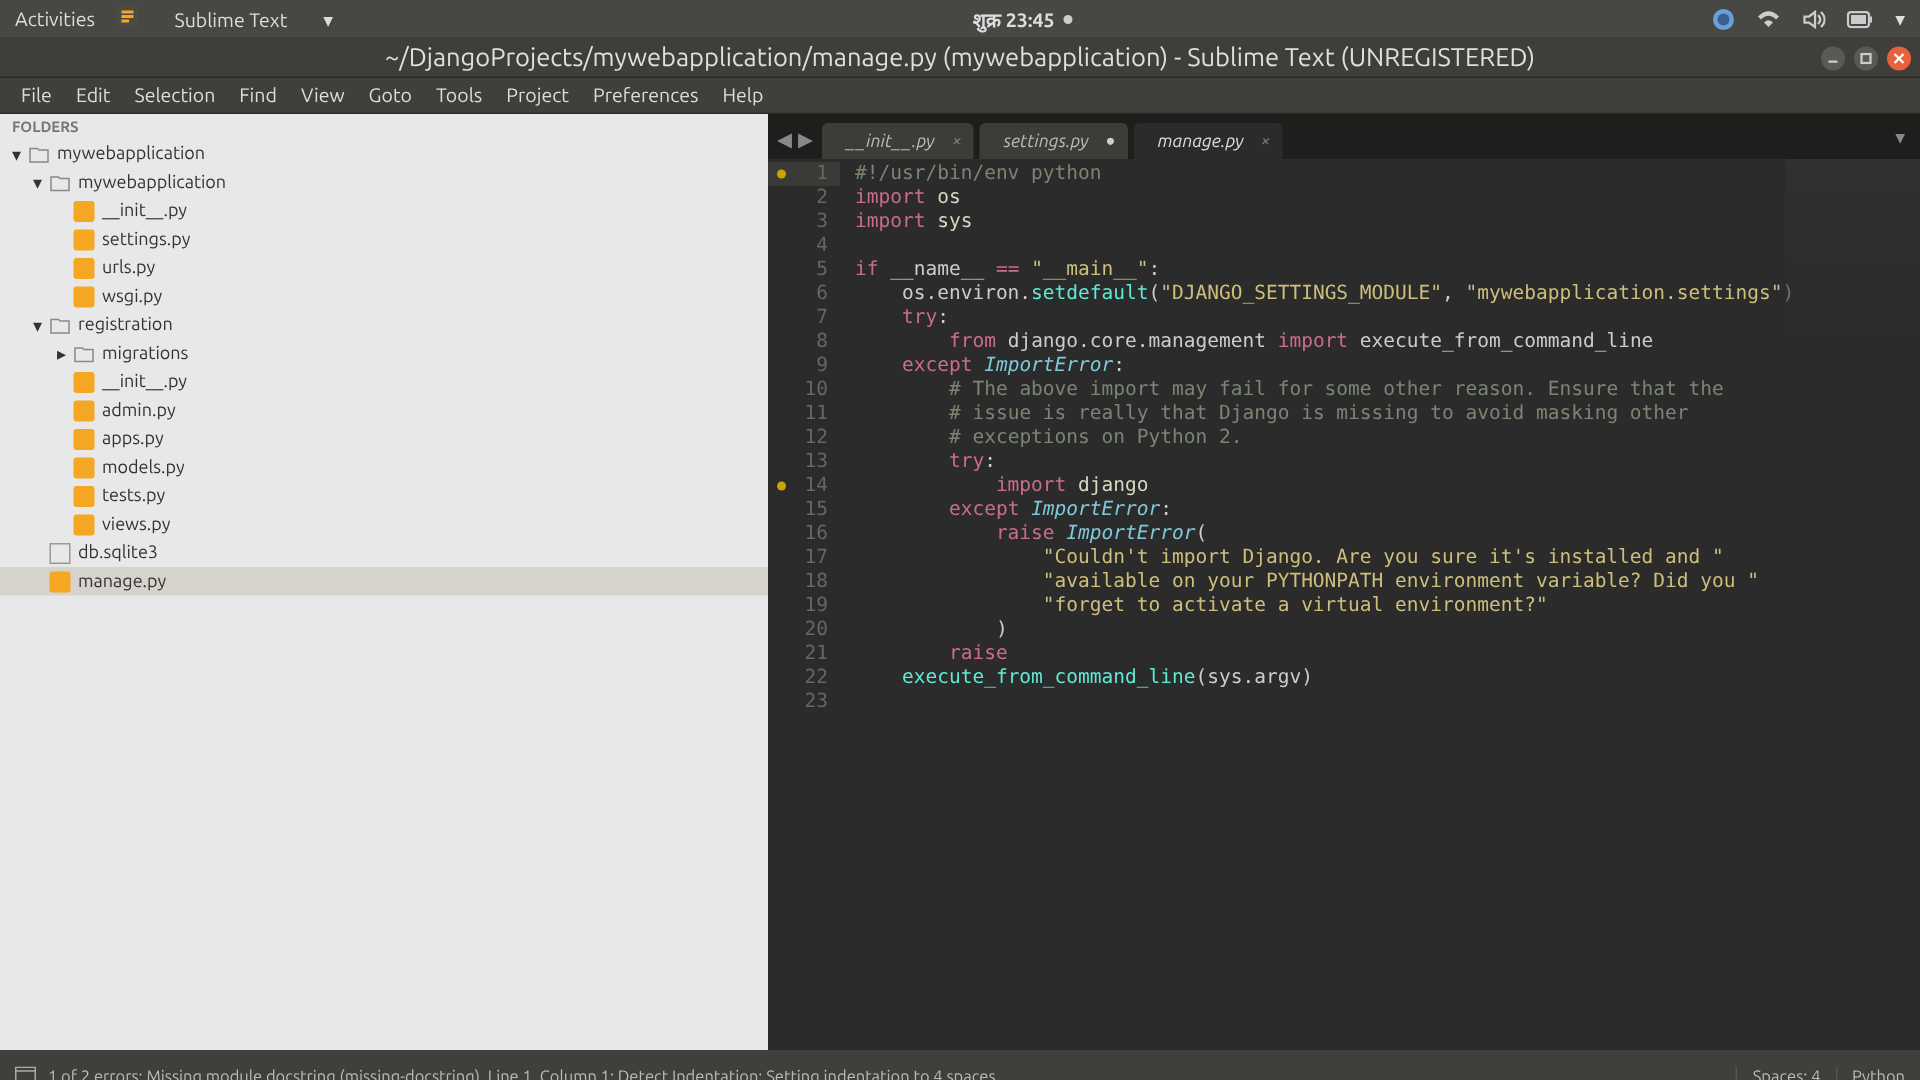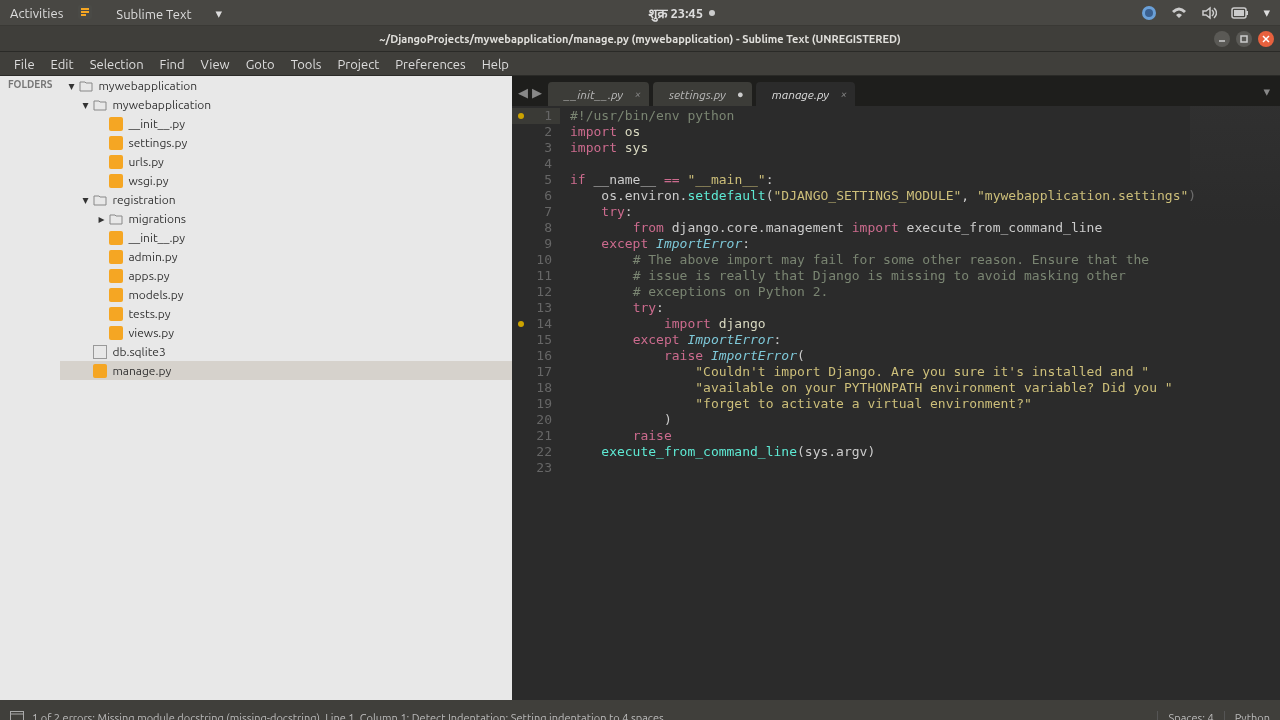--- a/index.html
+++ b/index.html
@@ -7,34 +7,34 @@
 
 
 .gnome-bar { height: 26px; background: #484743; display: flex; align-items: center; padding: 0 10px; color: #ddd; font-size: 13px; border-bottom: 1px solid #3a3935; }
 .gnome-left { display: flex; align-items: center; gap: 15px; }
 .gnome-left .app-menu { display: flex; align-items: flex-end; gap: 24px; }
 .gnome-center { flex: 1; text-align: center; display: flex; align-items: center; justify-content: center; gap: 6px; font-weight: bold; }
 .gnome-right { display: flex; align-items: center; gap: 14px; }
 .tray-icon { display: inline-flex; align-items: center; }
 
 
-.title-bar { height: 26px; background: #3f3e3a; display: flex; align-items: center; justify-content: center; color: #e0dfdb; font-size: 11px; font-weight: bold; position: relative; border-bottom: 1px solid #2a2a27; }
+.title-bar { height: 26px; background: #3f3e3a; display: flex; align-items: center; justify-content: center; color: #e0dfdb; font-size: 17px; font-weight: normal; position: relative; border-bottom: 1px solid #2a2a27; }
 .window-controls { position: absolute; right: 6px; display: flex; gap: 6px; }
 .win-btn { width: 16px; height: 16px; border-radius: 8px; display: inline-flex; align-items: center; justify-content: center; font-size: 10px; }
 .win-min { background: #5a5955; }
 .win-max { background: #5a5955; }
 .win-close { background: #e8613e; }
 
 
 .menu-bar { height: 24px; background: #403f3b; display: flex; align-items: center; padding: 0 6px; color: #ddd; font-size: 13px; border-bottom: 1px solid #2a2a27; }
 .menu-item { padding: 0 8px; cursor: default; }
 
 
 .main { display: flex; height: calc(720px - 26px - 26px - 24px - 20px); }
-.sidebar { width: 512px; background: #e8e8e8; color: #333; display: flex; flex-direction: row; }
+.sidebar { width: 512px; background: #e8e8e8; color: #333; display: flex; flex-direction: column; }
 .sidebar-header { font-size: 10px; font-weight: bold; color: #777; padding: 3px 8px; background: #e8e8e8; text-transform: uppercase; }
 .tree { flex: 1; overflow: auto; font-size: 12px; }
 .tree-row { display: flex; align-items: center; height: 19px; padding-left: 6px; }
 .tree-row.selected { background: #d6d2cc; }
 .disclosure { width: 10px; height: 10px; display: inline-flex; align-items: center; justify-content: center; margin-right: 3px; }
 .folder-icon, .file-icon { width: 14px; height: 14px; margin-right: 5px; display: inline-flex; align-items: center; justify-content: center; }
 .folder-icon svg { fill: none; stroke: #888; }
 .py-icon { width: 14px; height: 14px; background: #f5a623; border-radius: 2px; margin-right: 5px; display:inline-block; }
 .db-icon { width: 14px; height: 14px; border: 1px solid #999; margin-right: 5px; display:inline-block; }
 .indent-1 { padding-left: 20px; }

